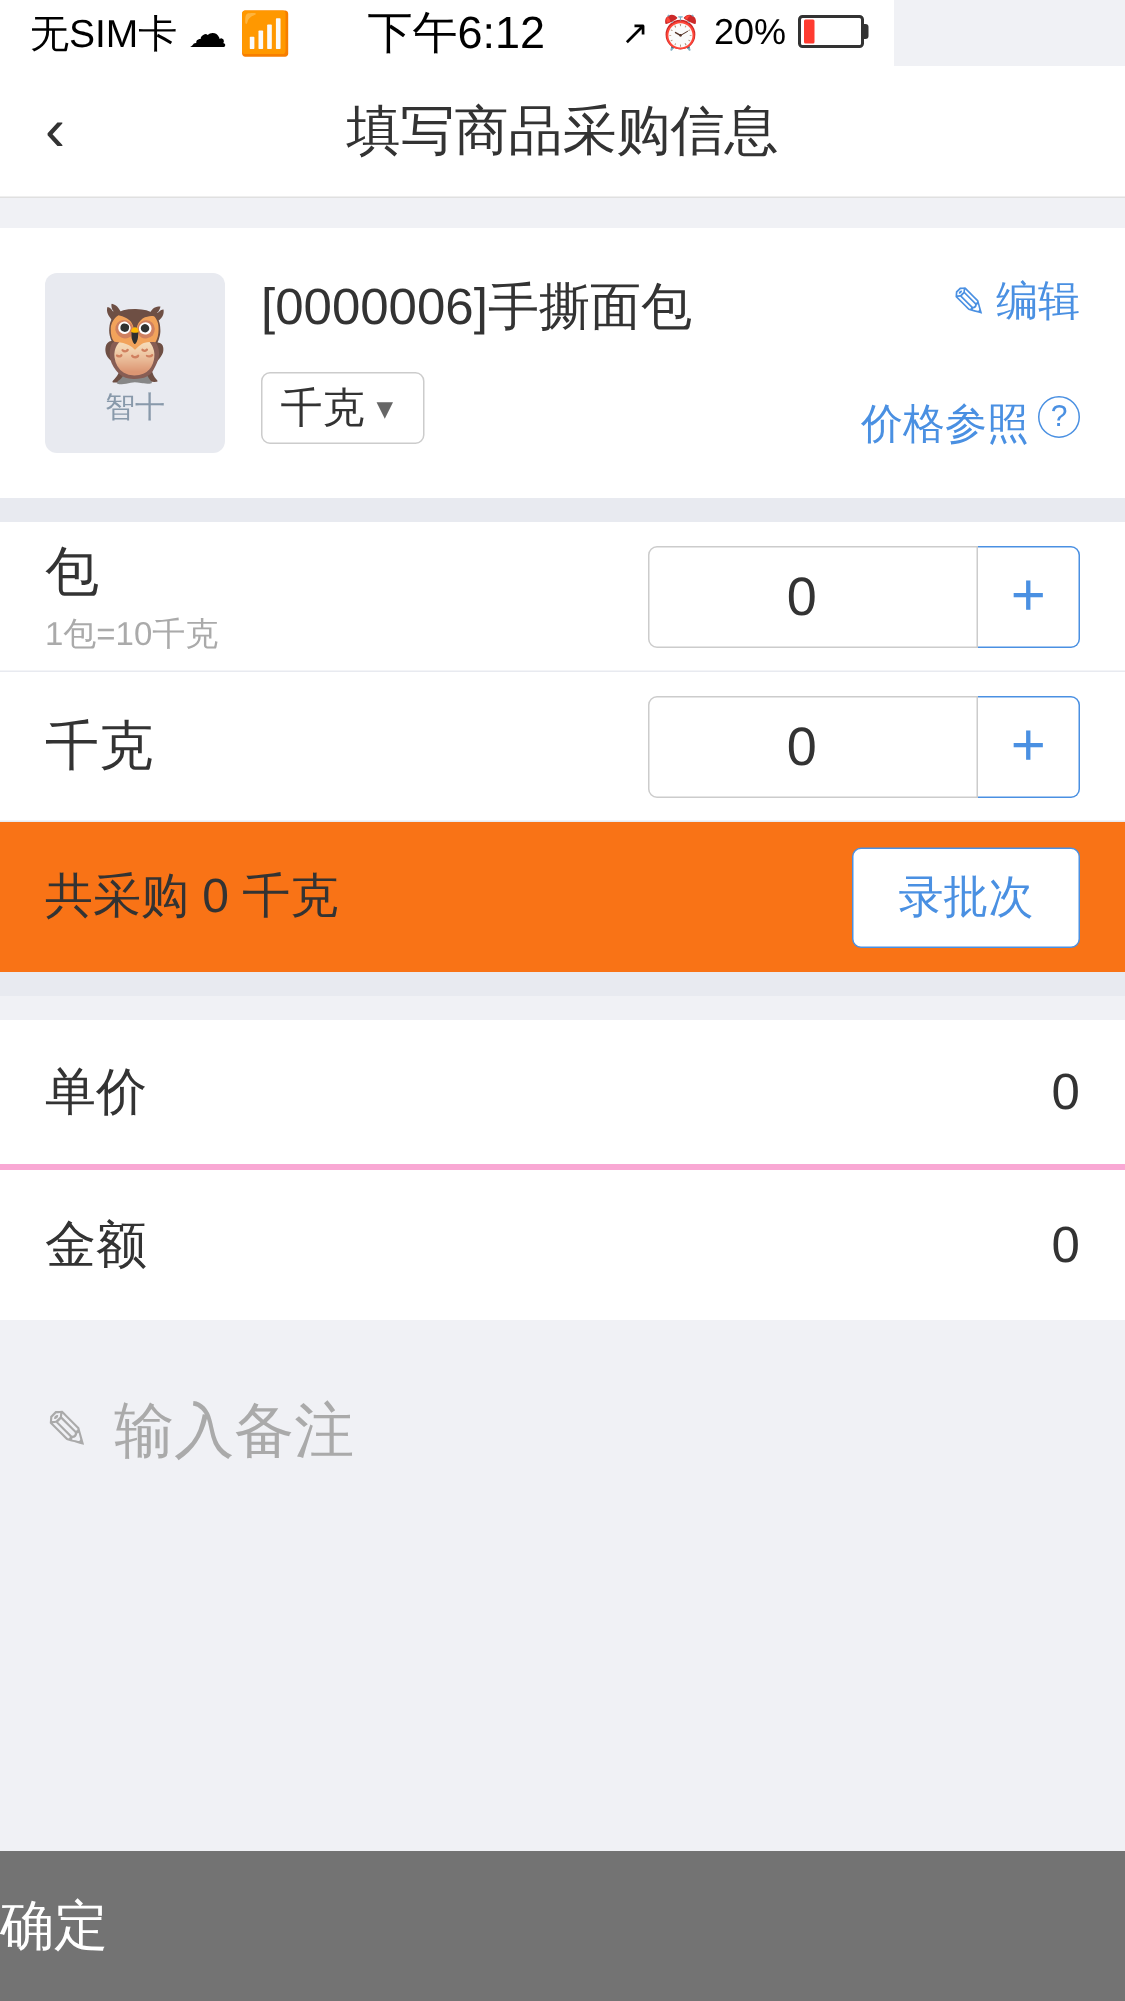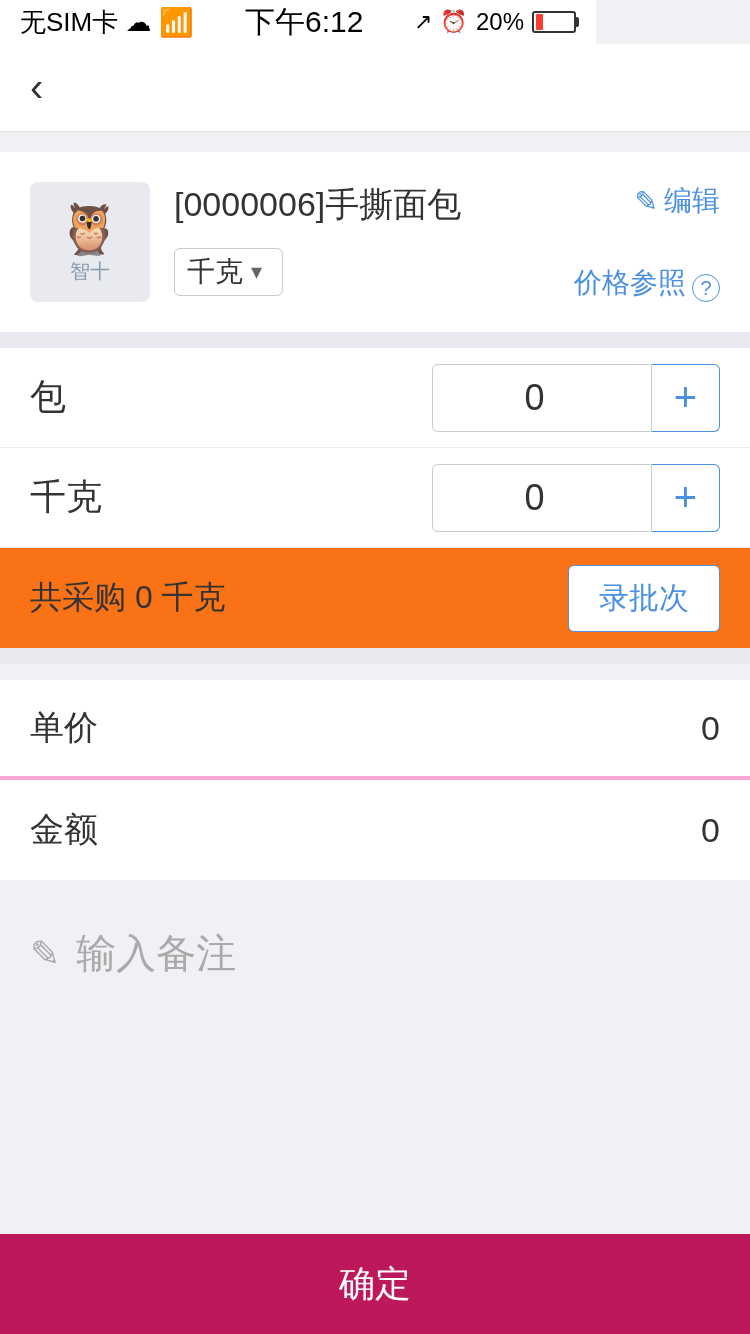--- a/index.html
+++ b/index.html
@@ -136,21 +136,21 @@
       gap: 6px;
       cursor: pointer;
     }
     .price-ref-btn {
       position: absolute;
       bottom: 30px;
       right: 30px;
       color: #4a90e2;
       font-size: 28px;
       display: flex;
-      align-items: flex-end;
+      align-items: flex-start;
       gap: 6px;
       cursor: pointer;
     }
 
     
     .section-divider {
       width: 750px;
       height: 16px;
       background: #e8eaf0;
     }
@@ -284,24 +284,23 @@
     .content-spacer {
       background: #f0f1f5;
       flex: 1;
       min-height: 200px;
     }
 
     
     .confirm-bar {
       width: 750px;
       height: 100px;
-      background: #be185d;
-      display: flex;
-      align-items: center;
-      justify-content: center;
+      background: #737373;
+      display: flex;
+      align-items: center;
       position: fixed;
       bottom: 0;
       left: 0;
       cursor: pointer;
     }
     .confirm-text {
       font-size: 36px;
       color: #fff;
       font-weight: 400;
     }
@@ -333,20 +332,21 @@
         <span class="battery-icon">
           <span class="battery-fill"></span>
           <span class="battery-tip"></span>
         </span>
       </span>
     </div>
   </div>
 
   <div class="nav-bar">
     <div class="nav-back">‹</div>
+    <div class="nav-title">填写商品采购信息</div>
   </div>
 
   <div class="product-card">
     <div class="product-image">
       <span class="product-image-owl">🦉</span>
       <span class="product-image-label">智十</span>
     </div>
     <div class="product-info">
       <div class="product-name">[0000006]手撕面包</div>
       <div class="product-unit-row">
@@ -366,20 +366,21 @@
     </div>
   </div>
 
   <div class="section-divider"></div>
 
   <div class="input-section">
 
     <div class="input-row">
       <div class="input-row-label">
         <span class="input-row-label-main">包</span>
+        <span class="input-row-label-sub">1包=10千克</span>
       </div>
       <div class="input-row-right">
         <input class="number-input" type="number" value="0" style="">
         <div class="plus-btn">+</div>
       </div>
     </div>
 
     <div class="input-row">
       <div class="input-row-label">
         <span class="input-row-label-main">千克</span>

